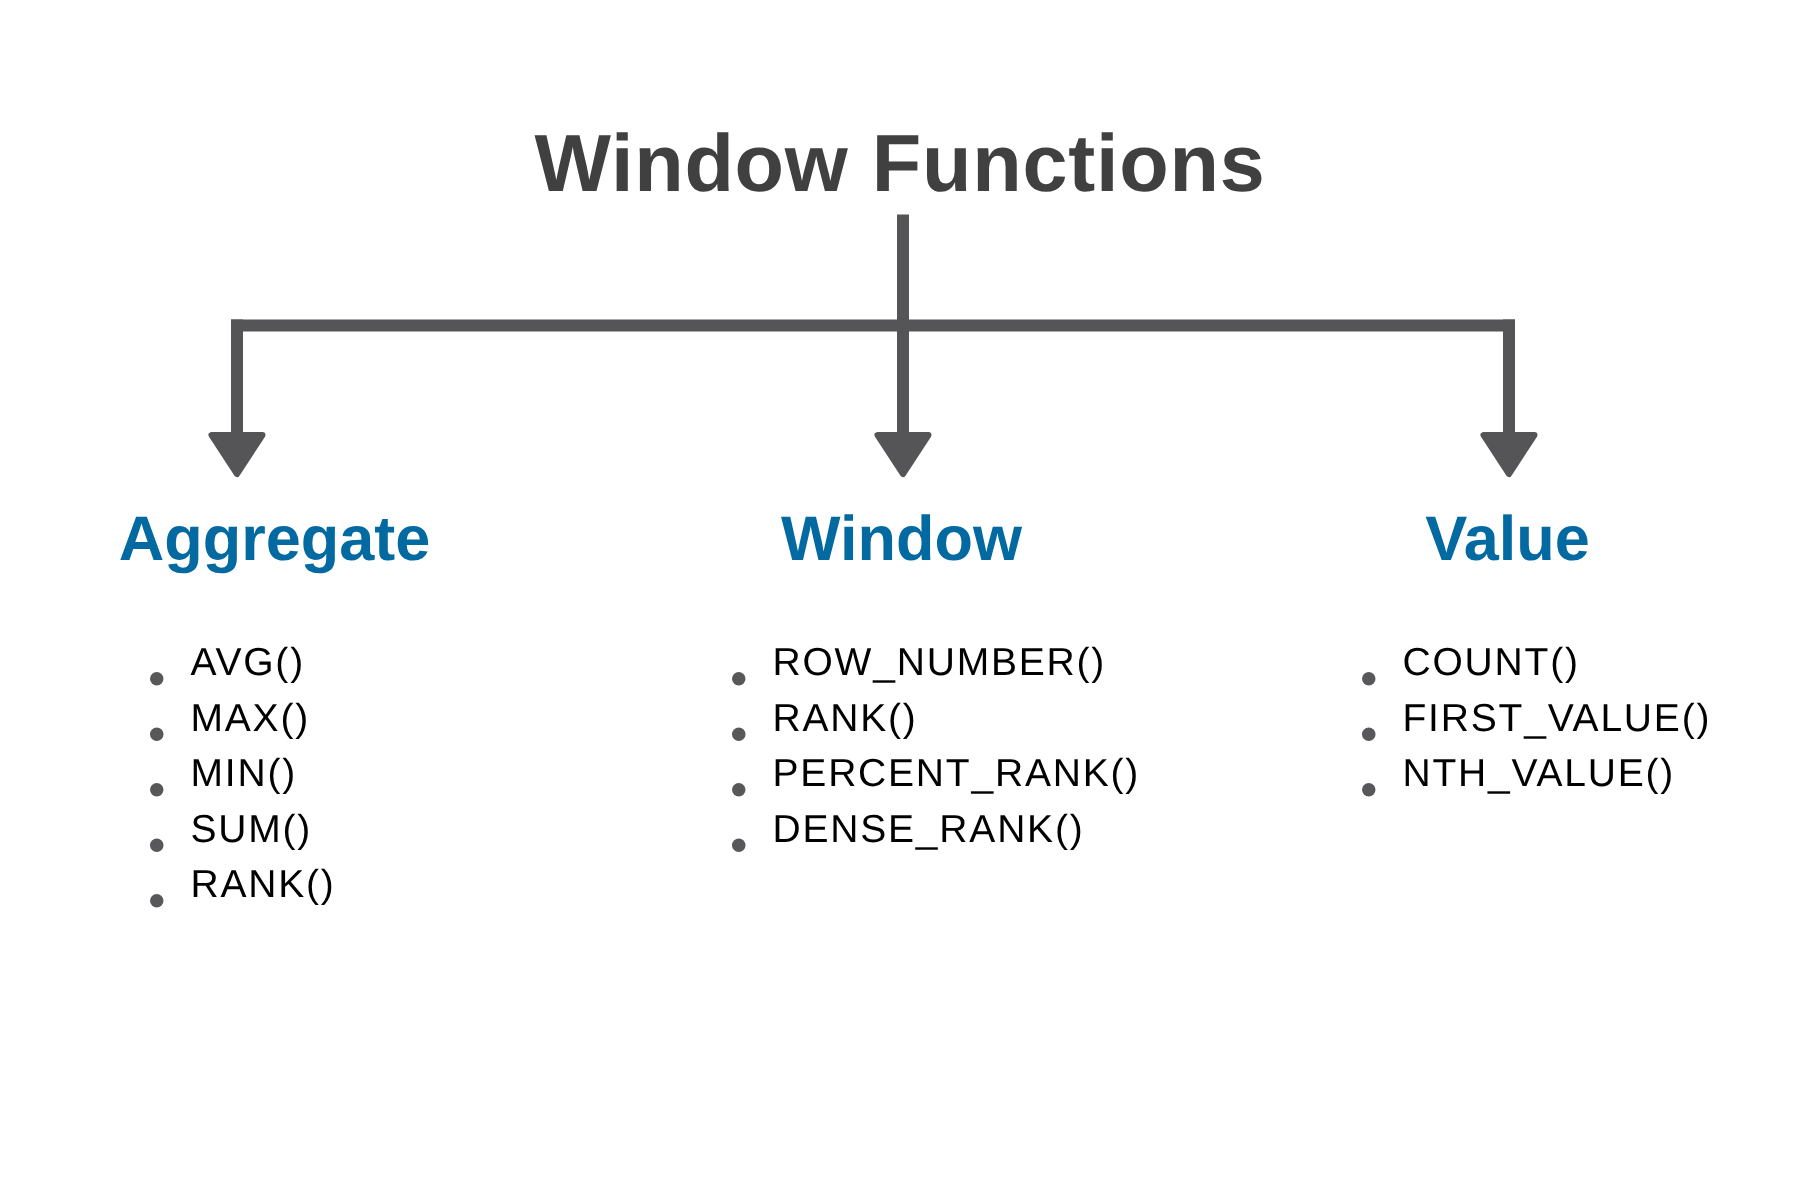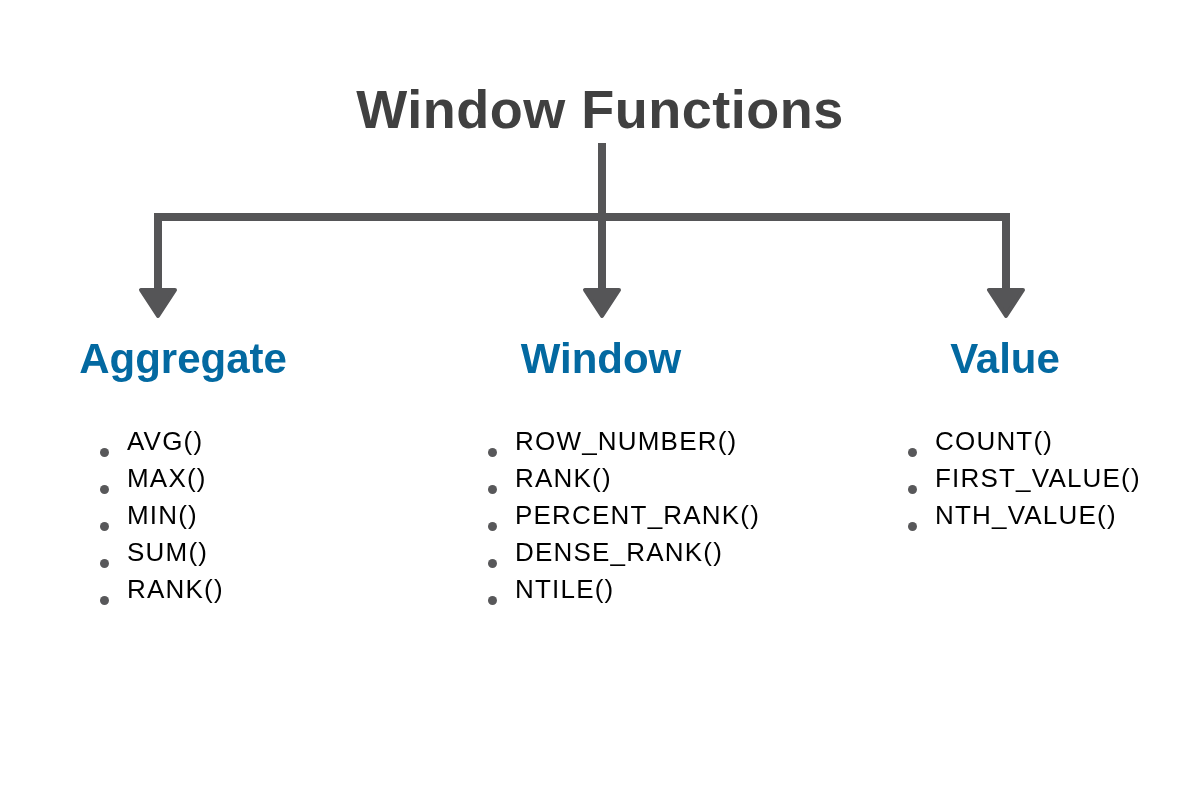--- a/index.html
+++ b/index.html
@@ -130,24 +130,20 @@
         <span>RANK()</span>
       </li>
     <li>
         <span class="bullet"></span>
         <span>PERCENT_RANK()</span>
       </li>
     <li>
         <span class="bullet"></span>
         <span>DENSE_RANK()</span>
       </li>
-    <li>
-        <span class="bullet"></span>
-        <span>NTILE()</span>
-      </li>
   </ul>
 
   <ul class="fn-list val">
     <li>
         <span class="bullet"></span>
         <span>COUNT()</span>
       </li>
     <li>
         <span class="bullet"></span>
         <span>FIRST_VALUE()</span>

